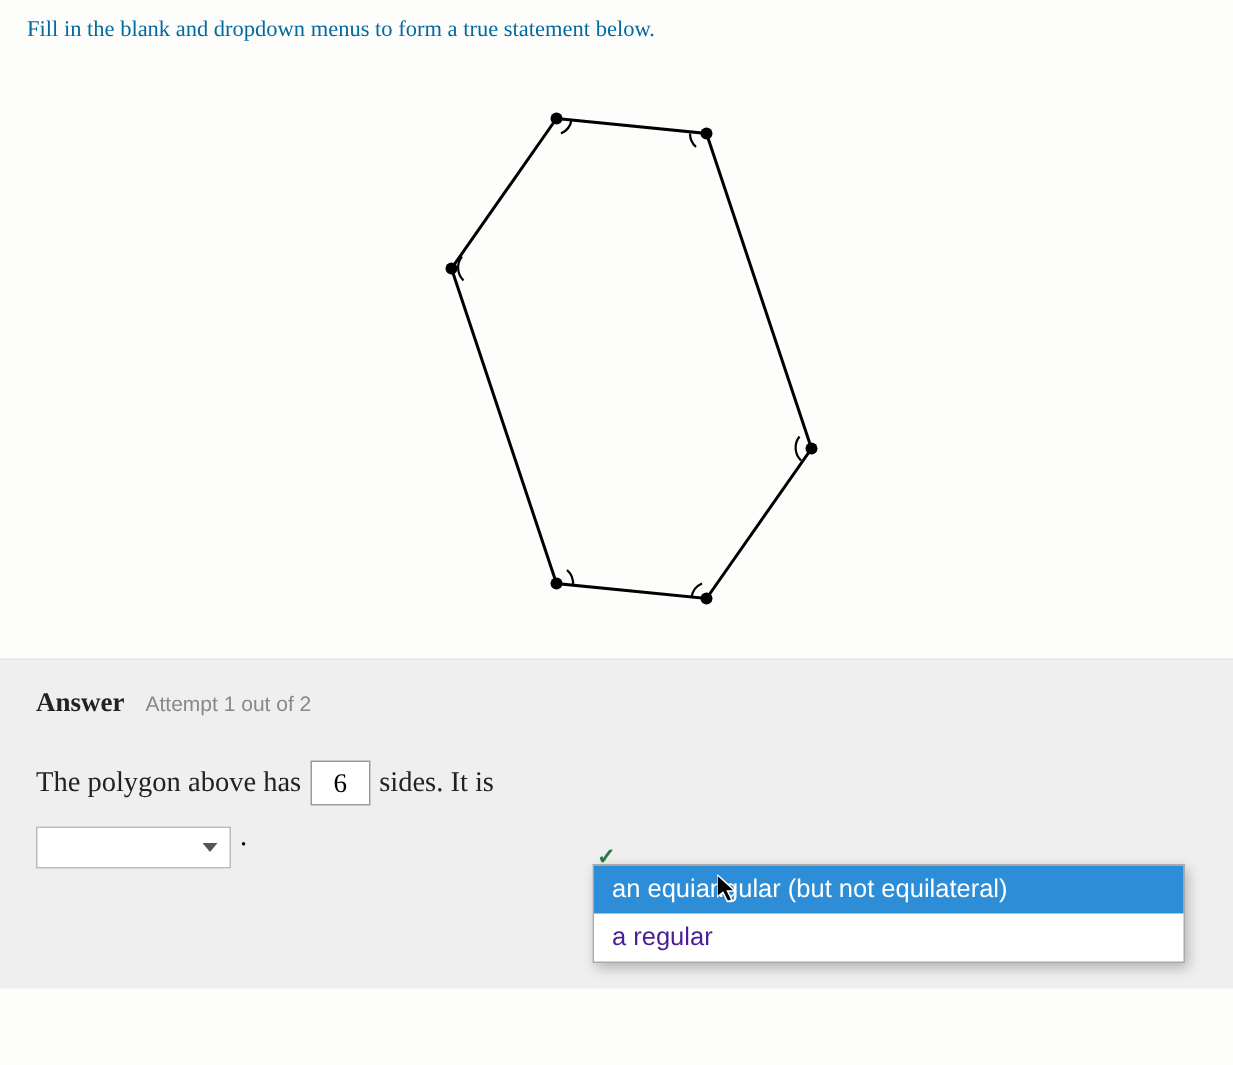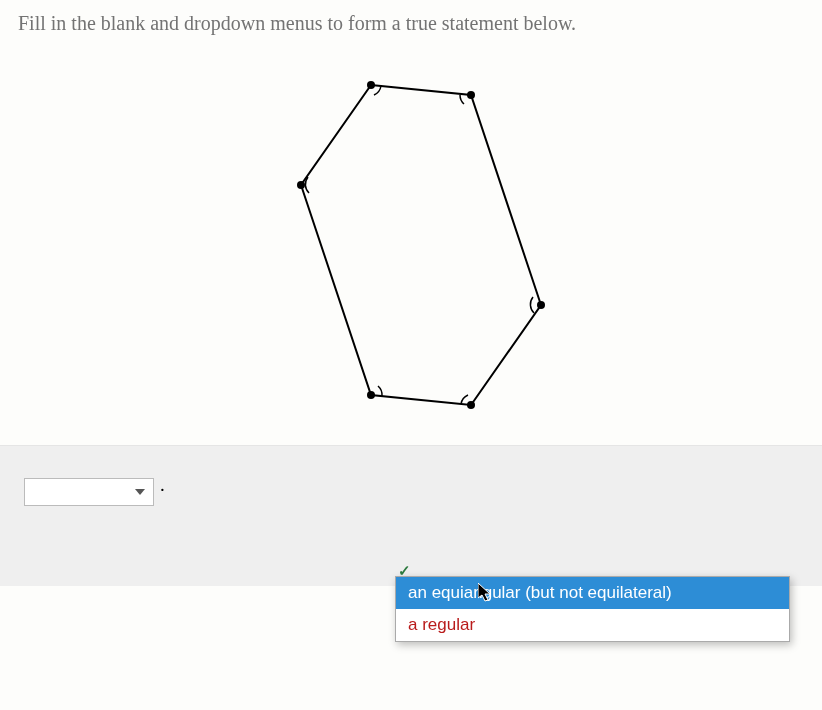--- a/index.html
+++ b/index.html
@@ -10,22 +10,22 @@
     body {
       font-family: Georgia, 'Times New Roman', serif;
       background: #fdfdfb;
       width: 822px;
       height: 710px;
       position: relative;
       overflow: hidden;
     }
     .instruction {
       padding: 12px 18px 0 18px;
-      font-size: 20px;
-      color: #737373;
+      font-size: 15px;
+      color: #0369a1;
     }
     .figure-area {
       width: 100%;
       display: flex;
       justify-content: center;
       padding: 20px 0 10px 0;
     }
     .answer-section {
       background: #efefef;
       padding: 18px 24px 80px 24px;
@@ -115,21 +115,21 @@
       position: absolute;
       top: 562px;
       left: 398px;
       color: #2c7a3f;
       font-size: 15px;
       font-weight: bold;
       z-index: 11;
     }
     .dropdown-item {
       padding: 6px 12px;
-      color: #b91c1c;
+      color: #4c1d95;
       cursor: pointer;
     }
     .dropdown-item.selected {
       background: #2d8dd6;
       color: #fff;
     }
     .cursor-arrow {
       position: absolute;
       top: 583px;
       left: 478px;
@@ -154,20 +154,31 @@
     <path d="M 160 31 A 12 12 0 0 1 153 40" fill="none" stroke="#000" stroke-width="1.5"></path>
     <path d="M 243 49 A 12 12 0 0 1 239 40" fill="none" stroke="#000" stroke-width="1.5"></path>
     <path d="M 313 258 A 12 12 0 0 1 312 242" fill="none" stroke="#000" stroke-width="1.5"></path>
     <path d="M 240 349 A 12 12 0 0 1 247 340" fill="none" stroke="#000" stroke-width="1.5"></path>
     <path d="M 157 331 A 12 12 0 0 1 161 341" fill="none" stroke="#000" stroke-width="1.5"></path>
     <path d="M 88 138 A 12 12 0 0 1 87 122" fill="none" stroke="#000" stroke-width="1.5"></path>
   </svg>
 </div>
 
 <div class="answer-section">
+  <div class="answer-header">
+    <span class="answer-label">Answer</span>
+    <span class="attempt-text">Attempt 1 out of 2</span>
+  </div>
+  <div class="answer-line">
+    <span>The polygon above has</span>
+    <input type="text" class="blank-input" value="6" style="">
+    <span>sides. It is</span>
+    <span class="dropdown-trigger">
+    </span>
+  </div>
   <div class="second-line">
     <div class="second-dropdown">
       <span class="chevron"></span>
     </div>
     <span class="period">.</span>
   </div>
 </div>
 
 <span class="dropdown-check">✓</span>
 

